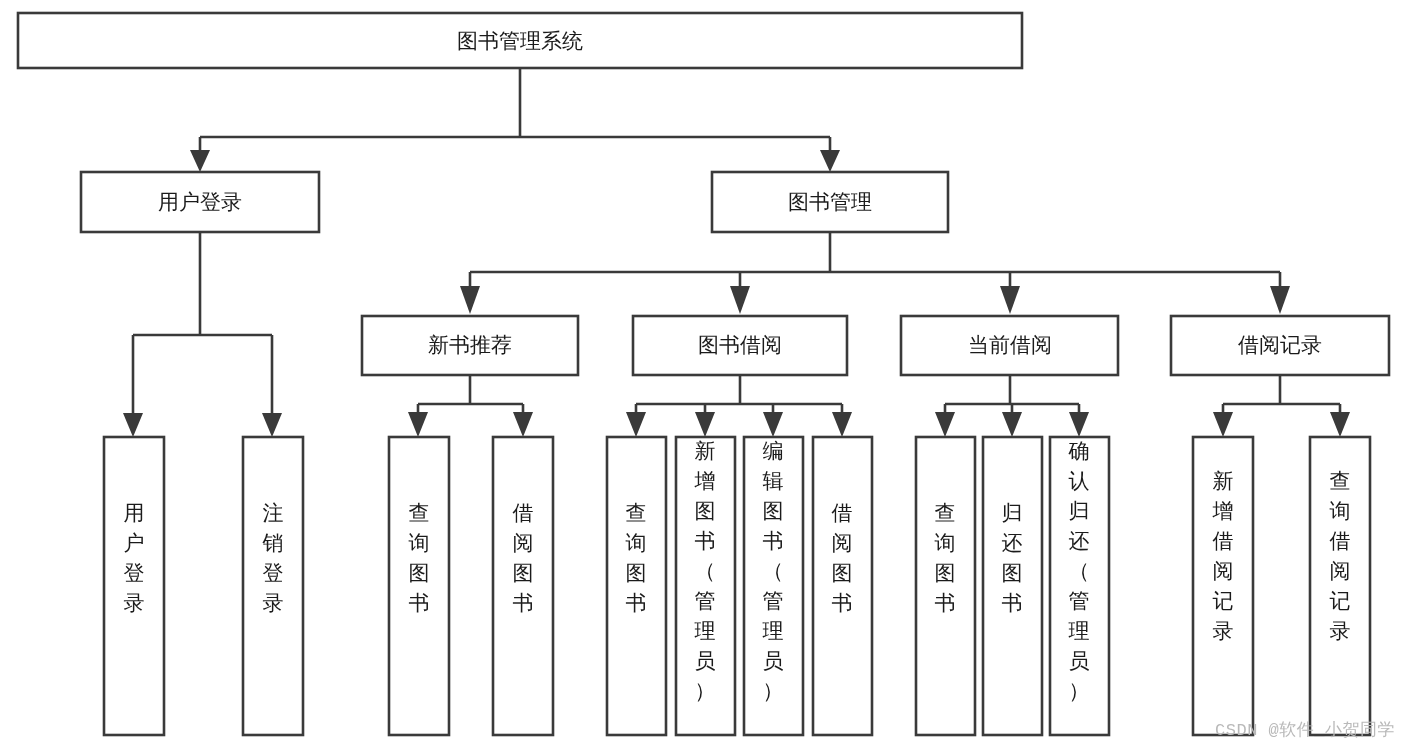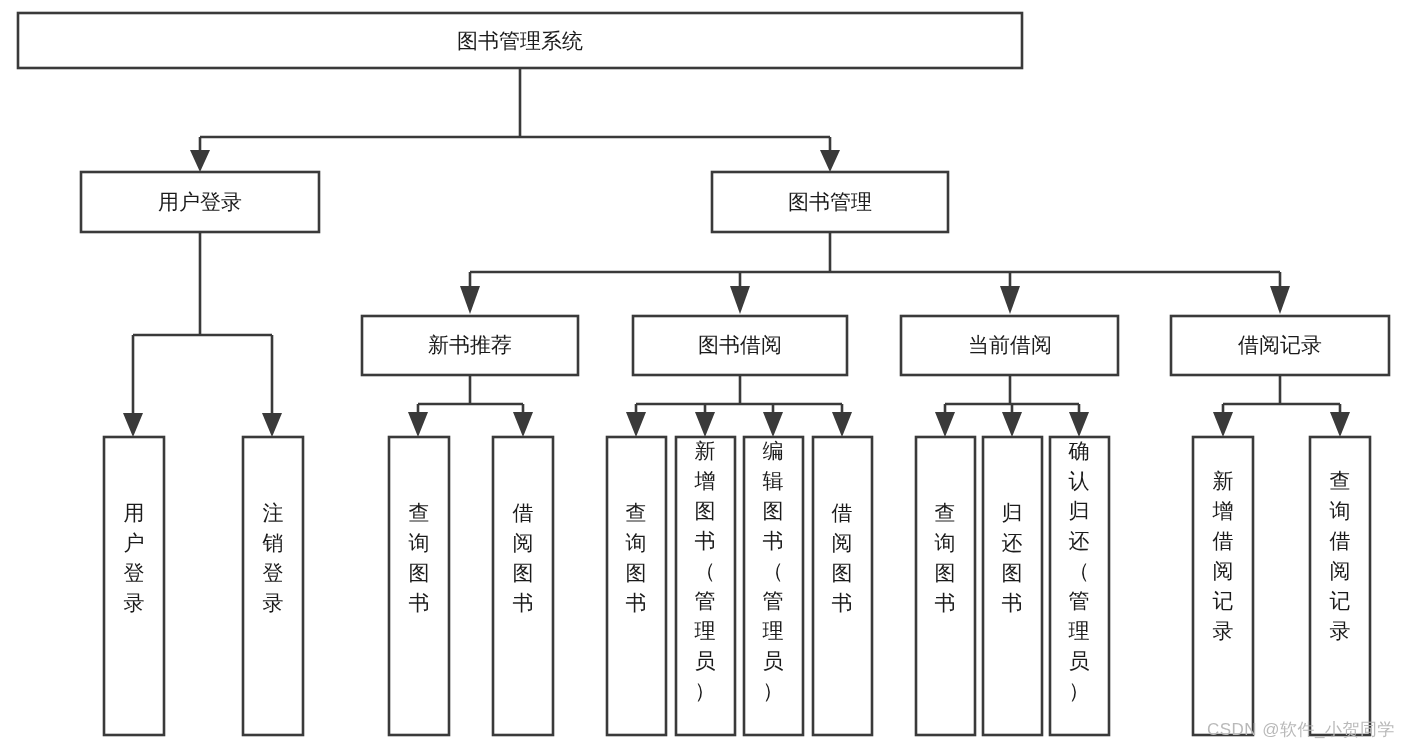--- a/index.html
+++ b/index.html
@@ -54,21 +54,21 @@
   .node-label-v {
     font-family: "Liberation Sans", "DejaVu Sans", sans-serif;
     font-size: 21px;
     fill: #1b1b1b;
     text-anchor: middle;
   }
   .watermark {
     position: absolute;
     right: 10px;
     bottom: 6px;
-    font-family: Liberation Sans, sans-serif;
+    font-family: Liberation Mono, monospace;
     font-size: 17px;
     color: #b9b9b9;
     letter-spacing: 0.5px;
     white-space: nowrap;
     user-select: none;
   }
 </style>
 </head>
 <body>
 

